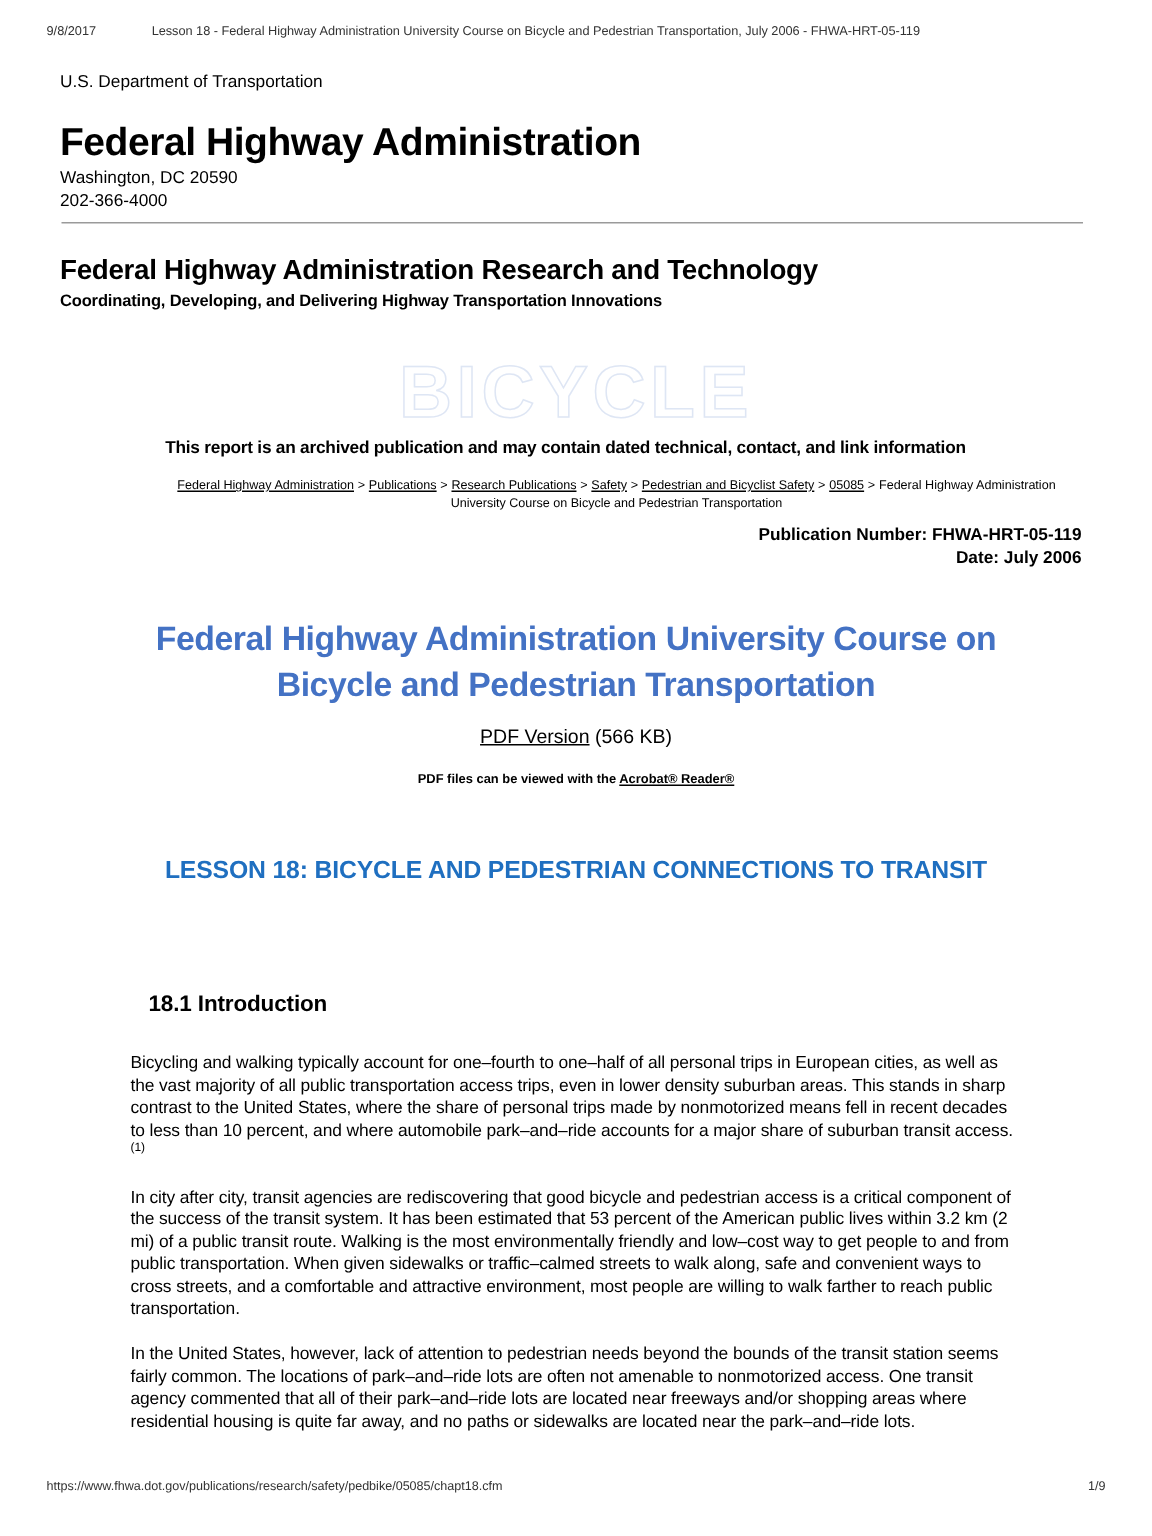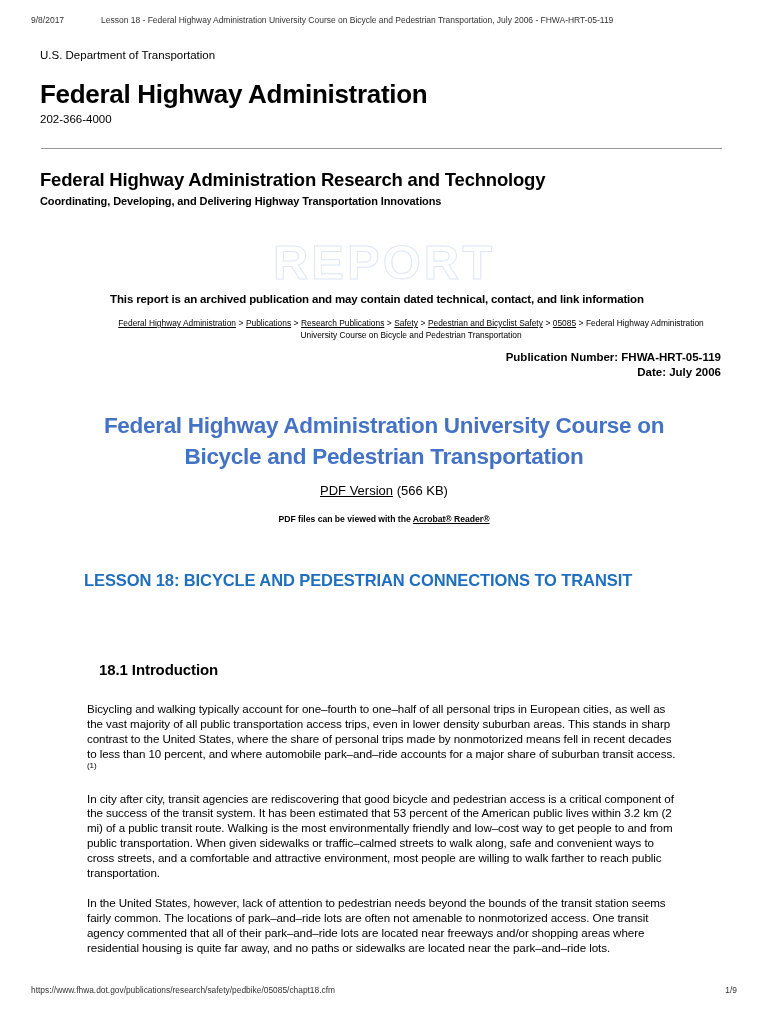--- a/index.html
+++ b/index.html
@@ -201,21 +201,21 @@
   .pdf-note a {
     color: #000;
   }
 
   
   .lesson-heading {
     position: absolute;
     left: 84px;
     top: 568px;
     width: 600px;
-    text-align: left;
+    text-align: center;
     font-size: 16.5px;
     font-weight: bold;
     line-height: 24px;
     color: #1f6fc0;
     letter-spacing: -0.1px;
   }
 
   
   .section {
     position: absolute;
@@ -273,31 +273,32 @@
 <div class="print-header">
   <span class="ph-date">9/8/2017</span>
   <span class="ph-title">Lesson 18 - Federal Highway Administration University Course on Bicycle and Pedestrian Transportation, July 2006 - FHWA-HRT-05-119</span>
 </div>
 
 <div class="page">
 
   <div class="masthead">
     <div class="dot-line">U.S. Department of Transportation</div>
     <div class="fhwa-name">Federal Highway Administration</div>
+    <div class="addr">Washington, DC 20590</div>
     <div class="addr">202-366-4000</div>
   </div>
 
   <div class="divider"></div>
 
   <div class="rnt">
     <div class="rnt-l1">Federal Highway Administration Research and Technology</div>
     <div class="rnt-l2">Coordinating, Developing, and Delivering Highway Transportation Innovations</div>
   </div>
 
-  <div class="watermark">REPORT</div>
+  <div class="watermark">BICYCLE</div>
 
   <div class="archived">This report is an archived publication and may contain dated technical, contact, and link information</div>
 
   <div class="breadcrumb">
     <a href="#">Federal Highway Administration</a><span class="sep">&gt;</span><a href="#">Publications</a><span class="sep">&gt;</span><a href="#">Research Publications</a><span class="sep">&gt;</span><a href="#">Safety</a><span class="sep">&gt;</span><a href="#">Pedestrian and Bicyclist Safety</a><span class="sep">&gt;</span><a href="#">05085</a><span class="sep">&gt;</span><span>Federal Highway Administration University Course on Bicycle and Pedestrian Transportation</span>
   </div>
 
   <div class="pubmeta">
     <div>Publication Number: FHWA-HRT-05-119</div>
     <div>Date: July 2006</div>

